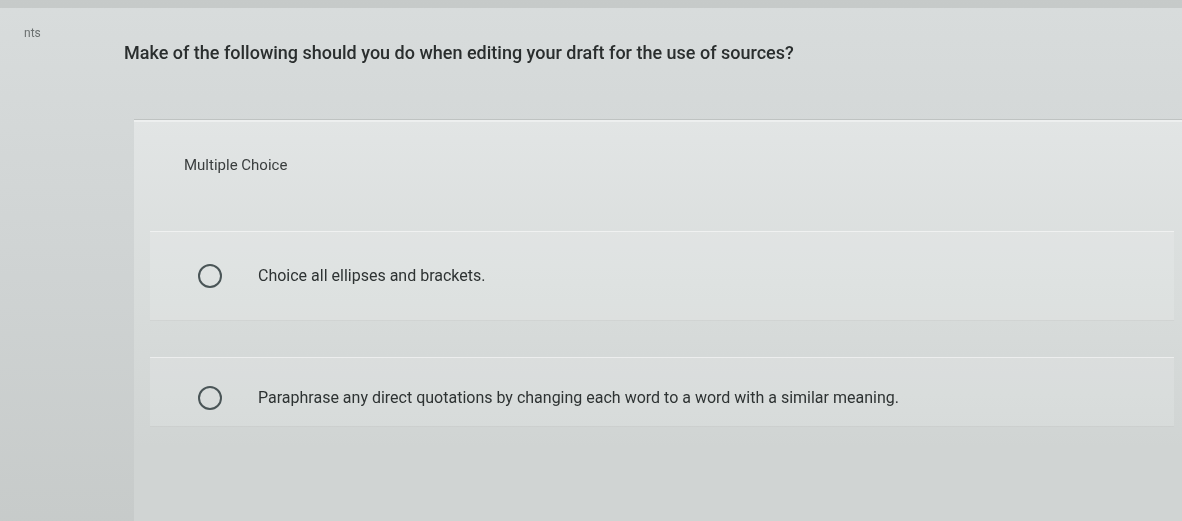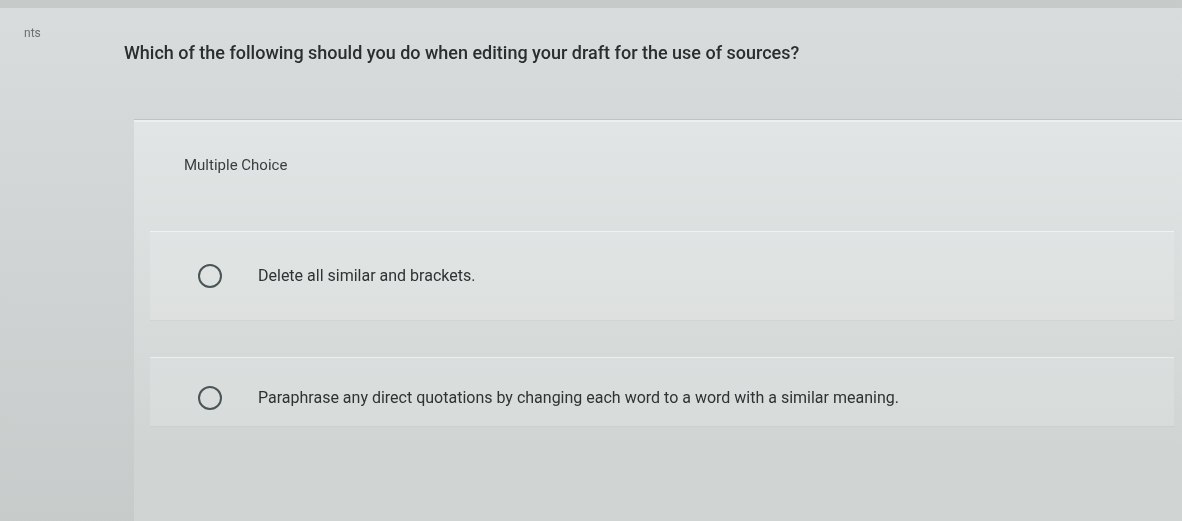--- a/index.html
+++ b/index.html
@@ -88,31 +88,31 @@
       color: #2e3333;
       line-height: 1.45;
       padding-right: 40px;
     }
   </style>
 </head>
 <body>
 
 <div class="top-nav-fragment">nts</div>
 
-<div class="question-header">Which of the following should you do when editing your draft for the use of sources?</div>
+<div class="question-header">Make of the following should you do when editing your draft for the use of sources?</div>
 
 <div class="answer-panel">
   <div class="mc-label">Multiple Choice</div>
 
   <div class="options-container">
 
 
     <div class="option-row">
       <div class="radio-circle"></div>
-      <div class="option-text">Delete all similar and brackets.</div>
+      <div class="option-text">Choice all ellipses and brackets.</div>
     </div>
 
     <div class="option-row">
       <div class="radio-circle"></div>
       <div class="option-text">Paraphrase any direct quotations by changing each word to a word with a similar meaning.</div>
     </div>
 
   </div>
 </div>
 

